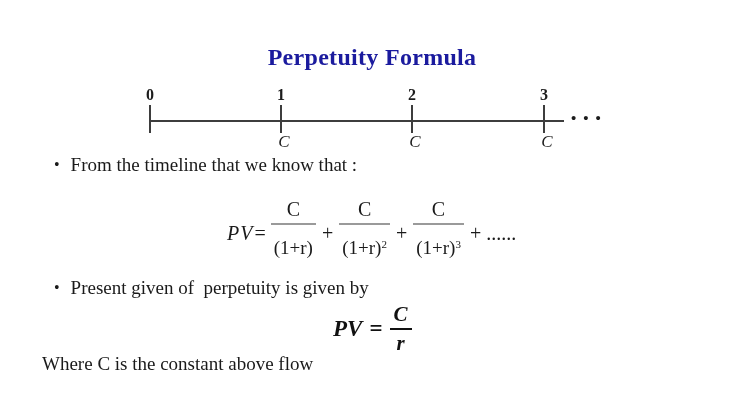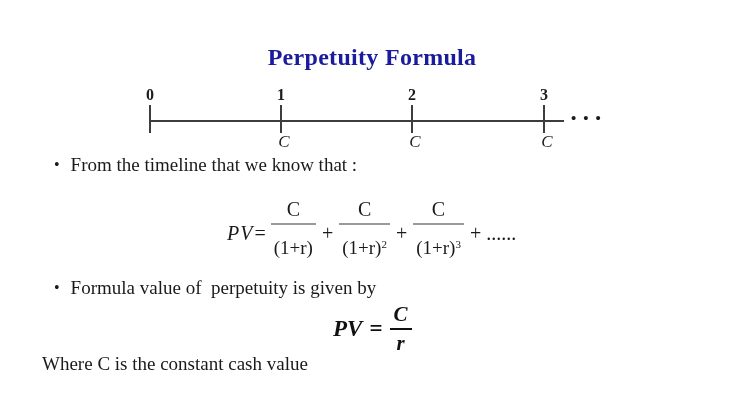--- a/index.html
+++ b/index.html
@@ -145,28 +145,28 @@
       <span class="num">C</span>
       <span class="bar"></span>
       <span class="den"><span>(1+r)</span><sup>3</sup></span>
     </span>
 
     <span class="f1-trail">+ ......</span>
   </div>
 
   <div class="bullet b2">
     <span class="bullet-marker">•</span>
-    <span class="bullet-text">Formula value of  perpetuity is given by</span>
+    <span class="bullet-text">Present given of  perpetuity is given by</span>
   </div>
 
   <div class="formula2">
     <span>PV</span>
     <span class="f2-eq">=</span>
     <span class="frac2">
       <span class="num2">C</span>
       <span class="bar2"></span>
       <span class="den2">r</span>
     </span>
   </div>
 
-  <div class="footer">Where C is the constant cash value</div>
+  <div class="footer">Where C is the constant above flow</div>
 
 </div>
 
 </body></html>

